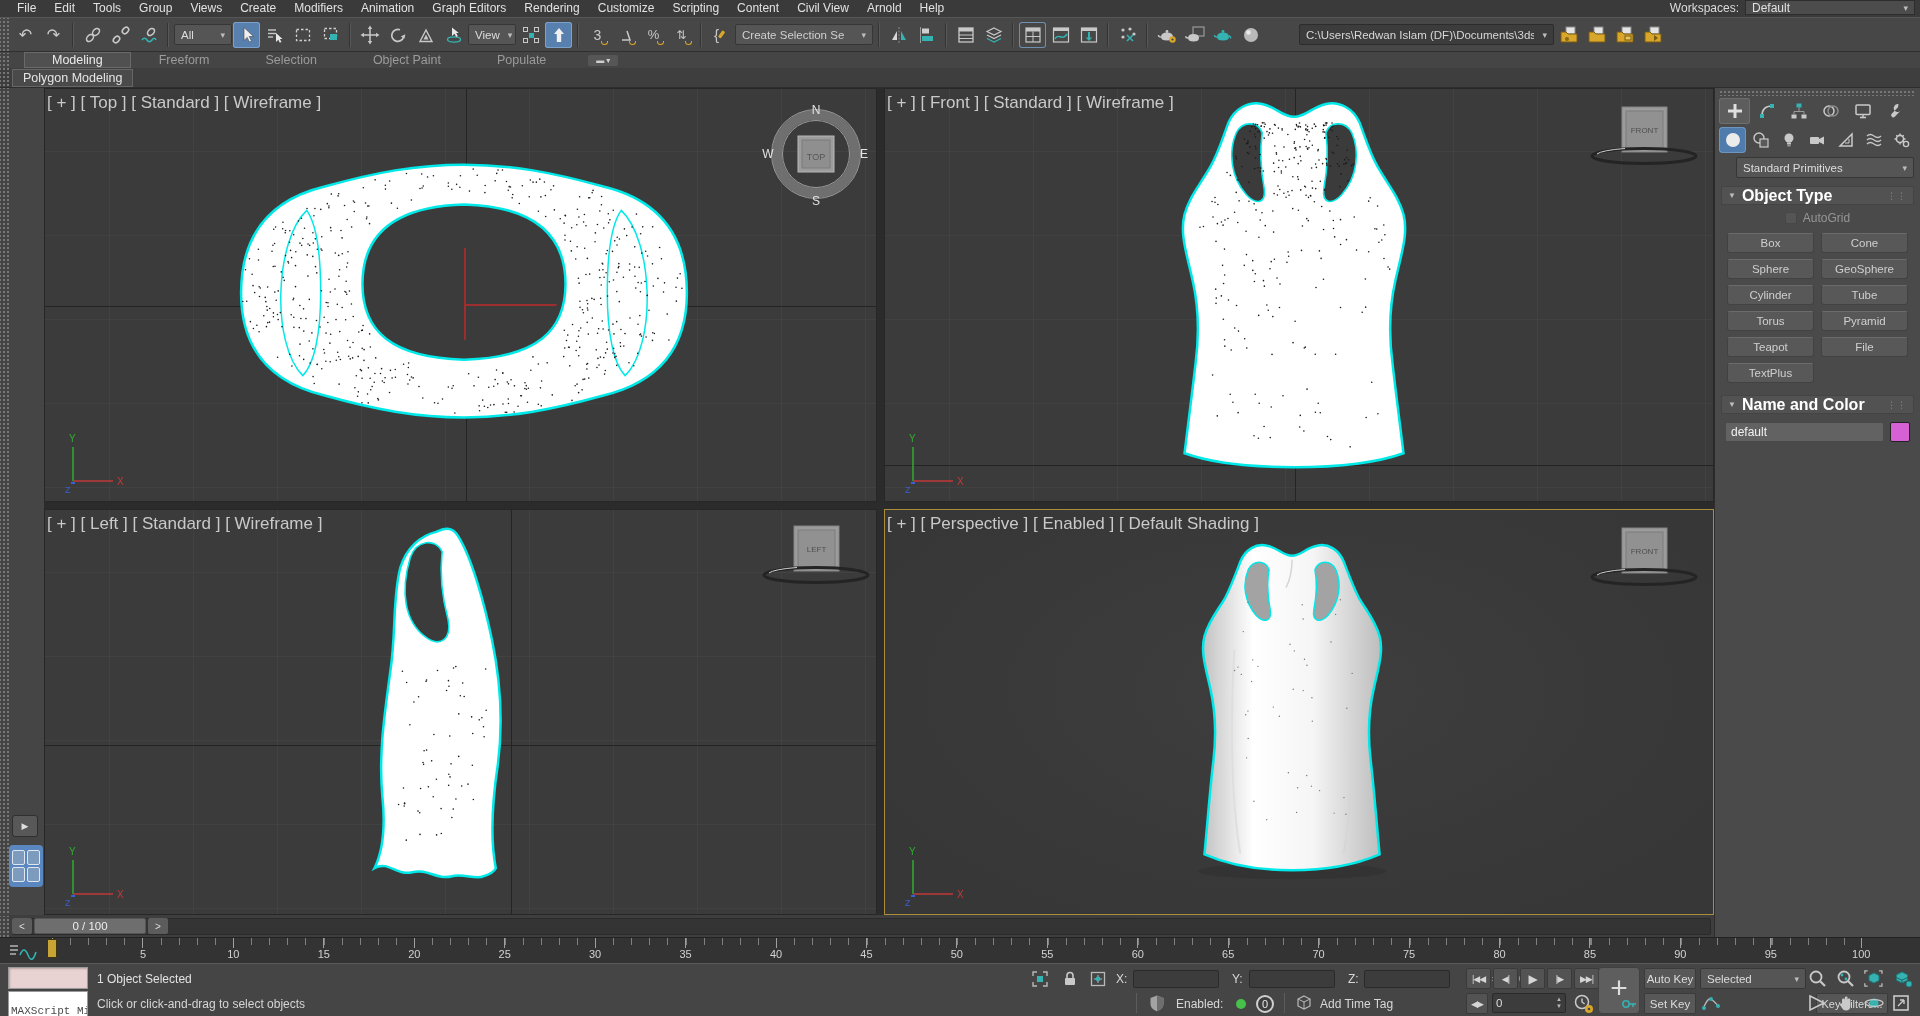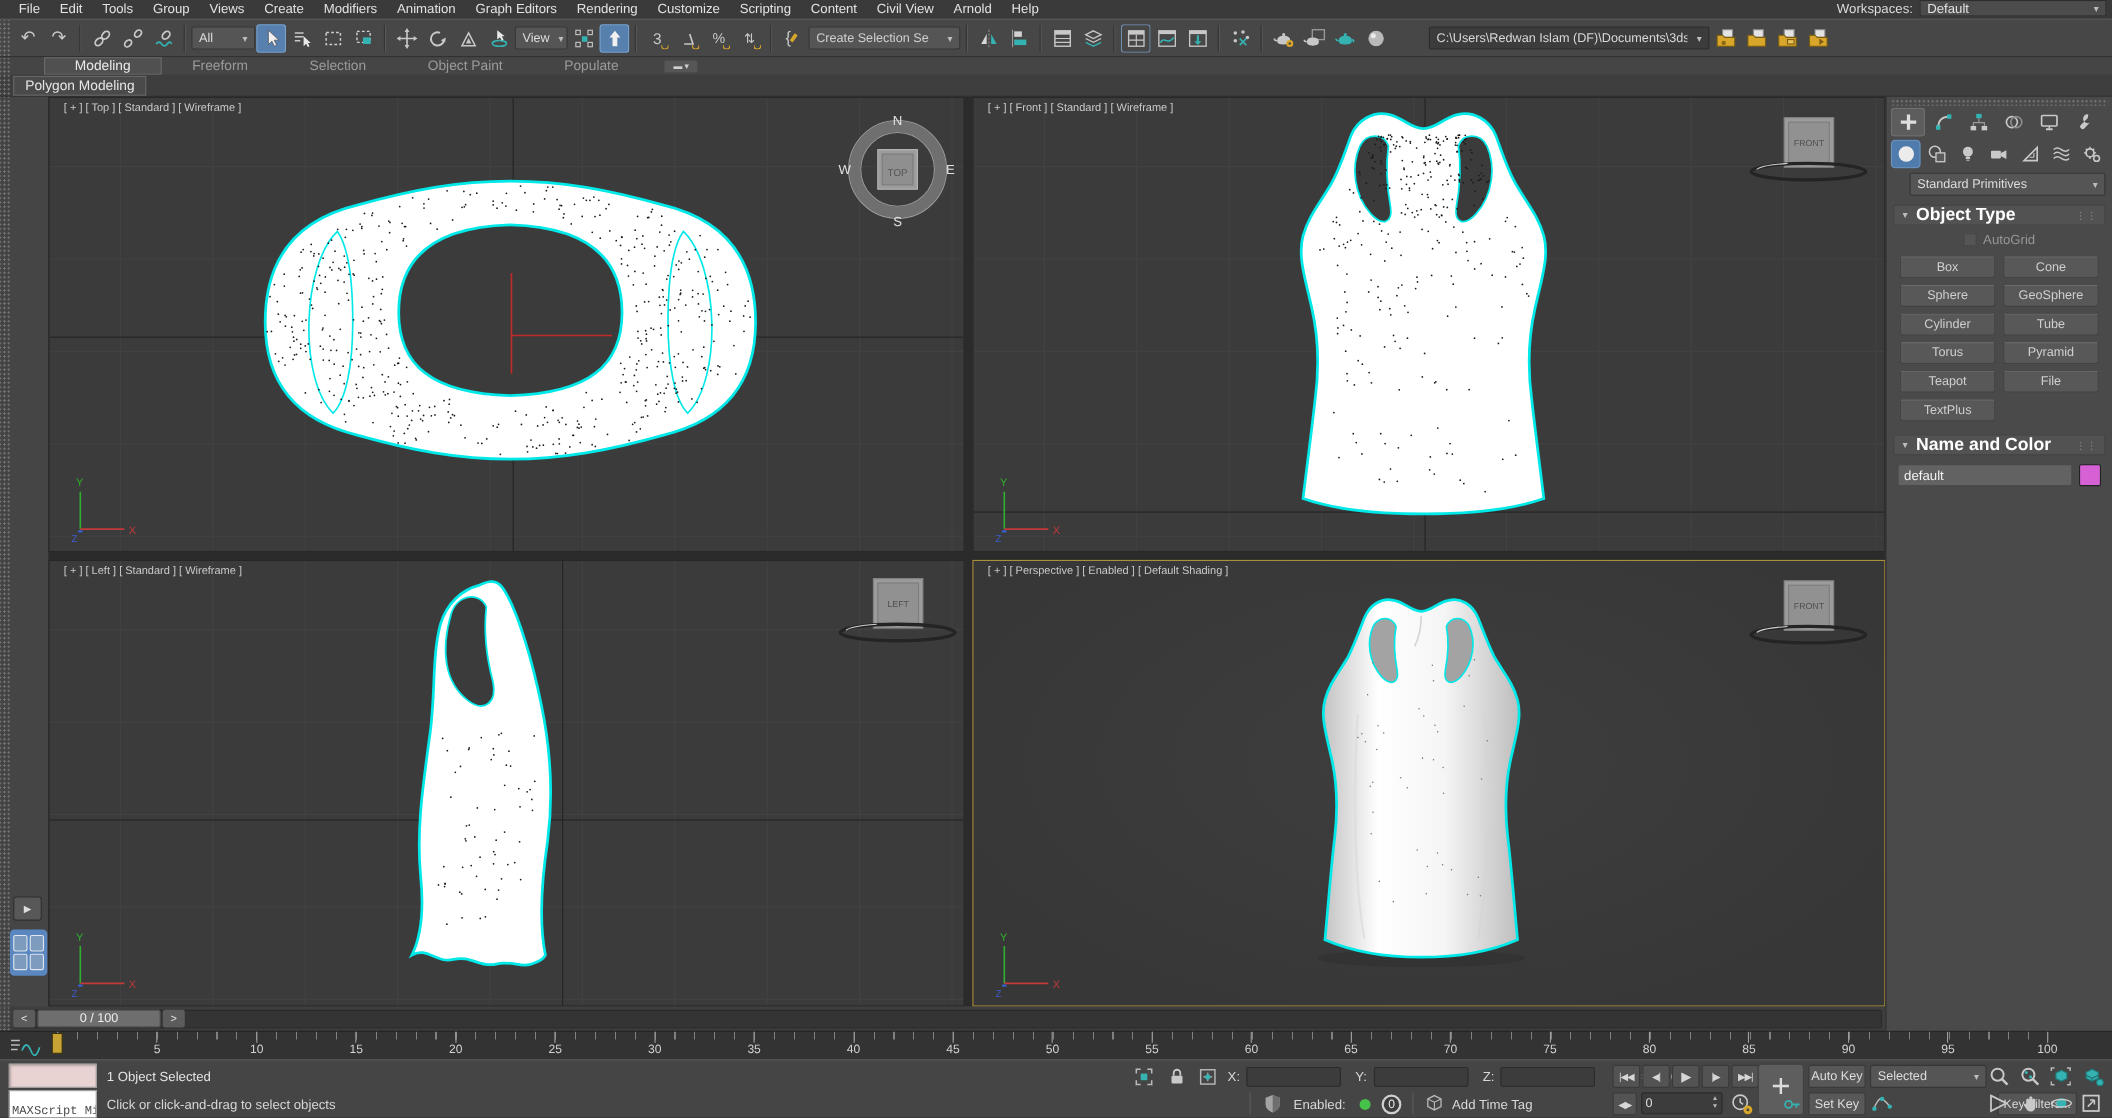--- a/index.html
+++ b/index.html
@@ -17,41 +17,41 @@
 .ic{width:27px;height:26px;display:flex;align-items:center;justify-content:center;border-radius:3px;flex:none;position:relative}
 .ic.active{background:#5880ae;box-shadow:inset 0 0 0 1px #7ba2cb}
 .glyph{font-size:16px;color:#c9c9c9;line-height:1}
 .tb-sep{width:2px;height:24px;border-left:1px solid #343434;border-right:1px solid #585858;margin:0 4px;flex:none}
 .dd{height:21px;background:#555;border:1px solid #363636;border-radius:2px;display:flex;align-items:center;justify-content:space-between;gap:8px;padding:0 6px;color:#ddd;flex:none;font-size:11.5px}
 .arrow{font-size:9px;color:#bdbdbd}
 .path-dd{background:#3c3c3c;border:1px solid #2c2c2c;color:#d8d8d8;width:255px;margin-left:34px}
 .snapwrap{position:relative}
 .snapdot{position:absolute;right:3px;bottom:3px;width:7px;height:4px;border:1.5px solid #d8a62a;border-top:none;border-radius:0 0 4px 4px}
 
-.ribbonbar{position:absolute;left:0;top:52px;right:0;height:16px;background:#454545;display:flex;align-items:flex-end;padding-left:40px}
+.ribbonbar{position:absolute;left:0;top:52px;right:0;height:16px;background:#454545;display:flex;align-items:flex-end;padding-left:24px}
 .ribbon-tab{padding:1px 28px 1px 28px;color:#9b9b9b;font-size:12.5px;white-space:nowrap}
 span.ribbon-tab:first-of-type{background:#505050;box-shadow:inset 0 0 0 1px #6a6a6a;color:#eaeaea}
 .ribbon-min{margin-left:14px;margin-bottom:2px;width:30px;height:11px;background:#565656;border-radius:2px;display:flex;align-items:center;justify-content:center;gap:2px;color:#cfcfcf;font-size:8px}
 .paneltabbar{position:absolute;left:0;top:68px;right:0;height:20px;background:#3e3e3e;border-bottom:1px solid #2e2e2e}
 .panel-tab{position:absolute;left:12px;top:1px;padding:1px 10px;background:#4a4a4a;border:1px solid #666;color:#e6e6e6;font-size:12.5px}
 
 .dockdots{position:absolute;width:9px;background-image:radial-gradient(#777 0.8px,transparent 0.9px);background-size:4px 4px;background-position:2px 2px}
 
 .vzone{position:absolute;left:44px;top:88px;width:1670px;height:827px;background:#2b2b2b}
 .leftstrip{position:absolute;left:9px;top:88px;width:35px;height:827px;background:#454545}
 .flyout-btn{position:absolute;left:3px;bottom:78px;width:26px;height:22px;background:#585858;border:1px solid #2f2f2f;border-radius:3px;color:#ddd;font-size:9px;display:flex;align-items:center;justify-content:center}
 .layout-btn{position:absolute;left:0px;bottom:28px;width:34px;height:42px;background:#5a87c0;border-radius:4px;display:grid;grid-template-columns:13px 13px;grid-template-rows:15px 15px;gap:2px;padding:4px;align-content:center;justify-content:center}
 .layout-btn i{background:#7d9cbd;border:1px solid #dfe6ee;border-radius:2px}
 .vp{position:absolute;background:#3b3b3b;border:1px solid #272727;overflow:hidden}
 .vp.wire{background-image:linear-gradient(to right,#424242 1px,transparent 1px),linear-gradient(to bottom,#424242 1px,transparent 1px);background-size:84px 84px;background-position:-20px -22px}
 #vp-top{left:0;top:0;width:833px;height:414px}
 #vp-front{left:840px;top:0;width:830px;height:414px}
 #vp-left{left:0;top:421px;width:833px;height:406px}
 #vp-persp{left:840px;top:421px;width:830px;height:406px;border:1px solid #ab8e3a;background:radial-gradient(ellipse at 50% 45%,#3e3e3e 0%,#373737 80%)}
-.vp-label{position:absolute;left:13px;top:4px;font-size:10px;color:#c9c9c9;z-index:5;white-space:nowrap}
+.vp-label{position:absolute;left:2px;top:4px;font-size:17px;color:#c9c9c9;z-index:5;white-space:nowrap}
 .scene{position:absolute;left:0;top:0;width:100%;height:100%}
 .axis{position:absolute;background:#242424}
 .tripod{position:absolute;left:12px;bottom:6px;z-index:4}
 .vcube{position:absolute;z-index:4}
 
 .tsrow{position:absolute;left:9px;top:915px;width:1705px;height:22px;background:#3e3e3e;display:flex;align-items:center;padding:2px 3px;gap:2px}
 .tsgroove{position:absolute;left:3px;right:3px;top:3px;bottom:2px;background:#343434;border:1px solid #2a2a2a;border-radius:2px}
 .ts-btn{position:relative;width:20px;height:16px;background:#5c5c5c;border-radius:2px;color:#ddd;display:flex;align-items:center;justify-content:center;font-size:10px}
 .ts-handle{position:relative;width:112px;height:16px;background:#6e6e6e;border-radius:2px;border:1px solid #555;color:#ededed;display:flex;align-items:center;justify-content:center;font-size:11.5px}
 

